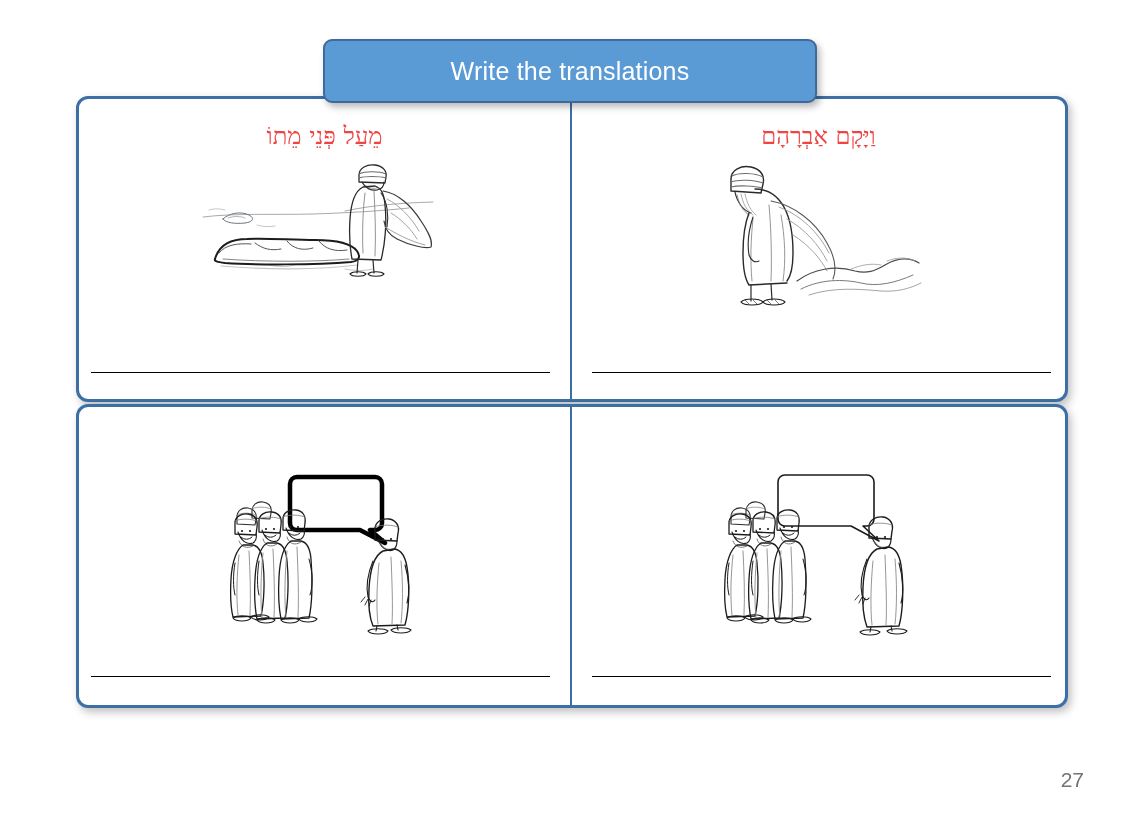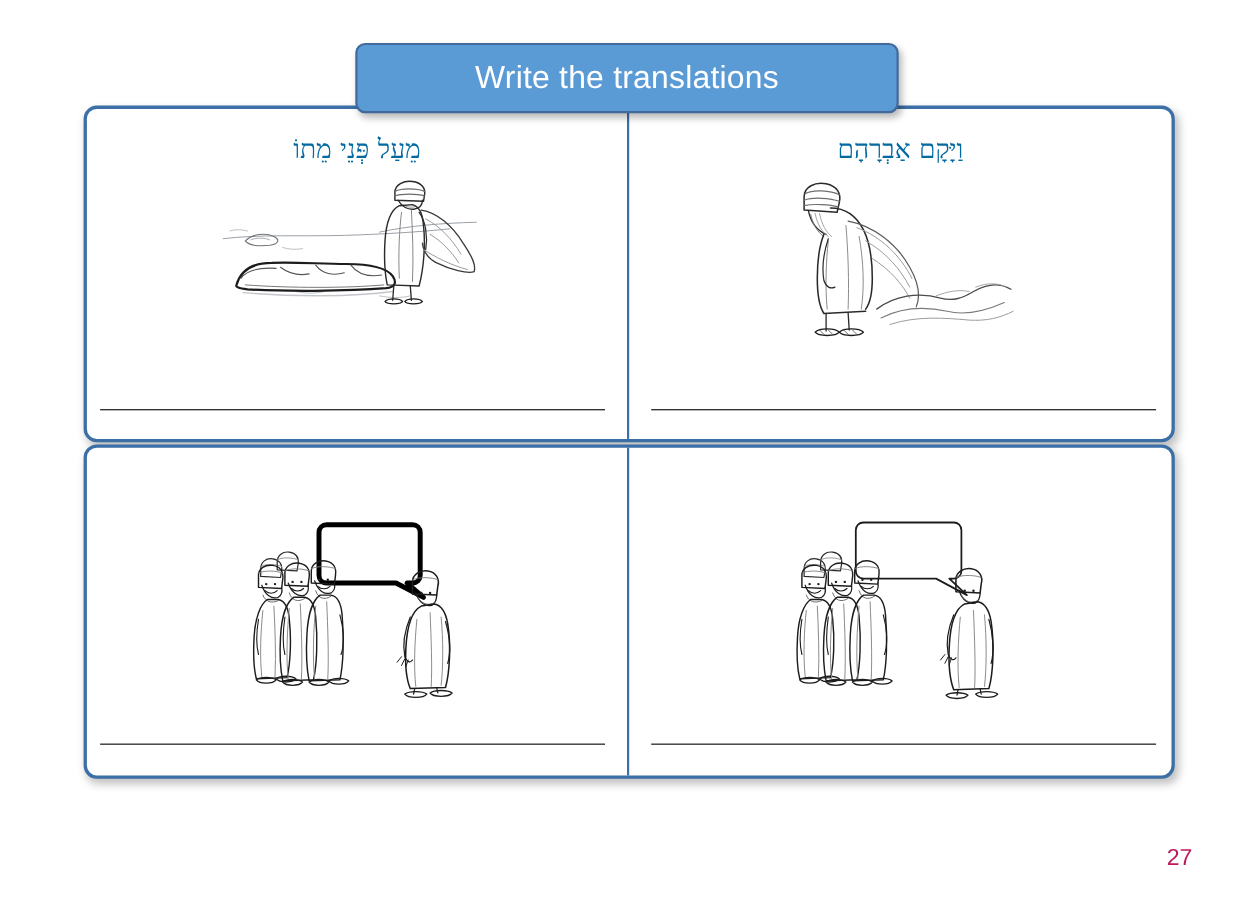--- a/index.html
+++ b/index.html
@@ -27,21 +27,21 @@
     border: 2px solid #41699c;
     border-radius: 9px;
     box-shadow: 3px 4px 7px rgba(0,0,0,0.28);
     display: flex;
     align-items: center;
     justify-content: center;
     z-index: 5;
   }
   .title-banner .title-text {
     color: #ffffff;
-    font-size: 29px;
+    font-size: 25px;
     letter-spacing: 0.2px;
     font-weight: normal;
   }
 
   
   .panel-box {
     position: absolute;
     left: 76px;
     width: 992px;
     box-sizing: border-box;
@@ -64,21 +64,21 @@
 
   .cell-heading {
     position: absolute;
     left: 0;
     right: 0;
     top: 22px;
     text-align: center;
     direction: rtl;
     font-family: "DejaVu Serif", "Liberation Serif", serif;
     font-size: 24px;
-    color: #0369a1;
+    color: #ef4444;
     line-height: 1.25;
     white-space: nowrap;
   }
 
   .cell-art {
     position: absolute;
     left: 0;
     right: 0;
     top: 62px;
     height: 190px;
@@ -94,21 +94,21 @@
   .panel-box.top .cell.right .write-line { left: 20px;  right: 14px; bottom: 26px; }
   .panel-box.bottom .cell.left  .write-line { left: 12px; right: 20px; bottom: 28px; }
   .panel-box.bottom .cell.right .write-line { left: 20px; right: 14px; bottom: 28px; }
 
   
   .page-number {
     position: absolute;
     right: 58px;
     top: 768px;
     font-size: 21px;
-    color: #be185d;
+    color: #737373;
   }
 </style>
 </head>
 <body>
 
 <div class="title-banner">
   <span class="title-text">Write the translations</span>
 </div>
 
 <div class="panel-box top">

